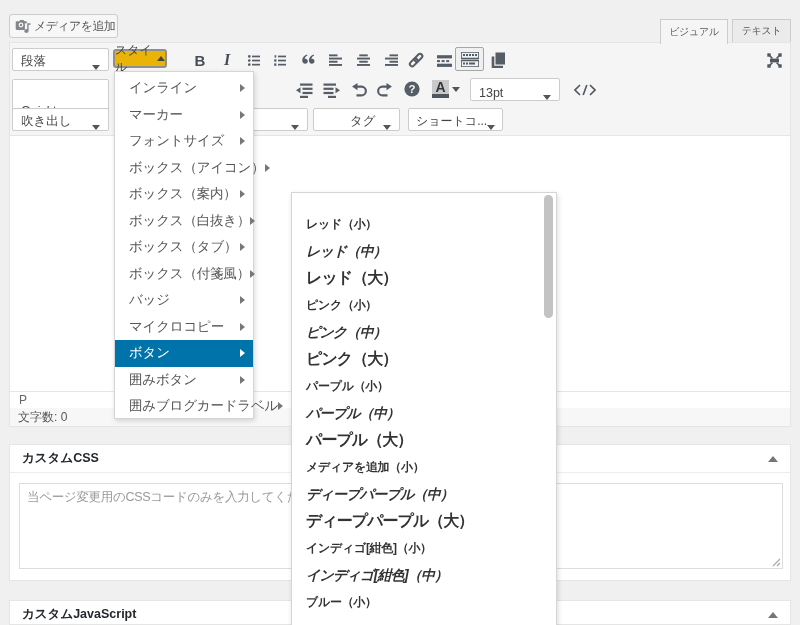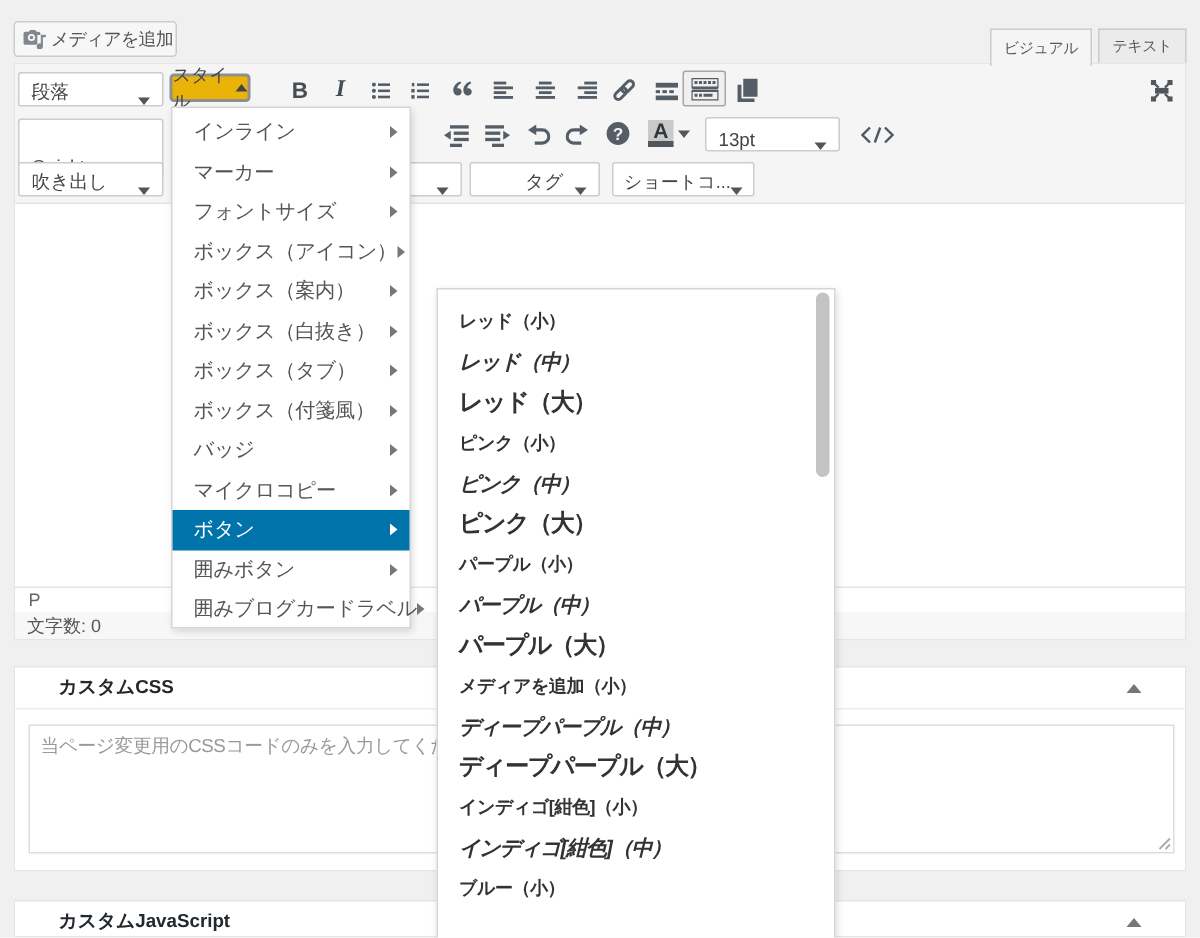--- a/index.html
+++ b/index.html
@@ -33,40 +33,40 @@
   .sel .arr { margin-left:auto; }
   .caret-d { width:0; height:0; border-left:4px solid transparent; border-right:4px solid transparent; border-top:5px solid #555; }
   .caret-u { width:0; height:0; border-left:4px solid transparent; border-right:4px solid transparent; border-bottom:5px solid #555; }
 
   .styledrop { left:113px; top:49px; width:54px; height:19px; background:#eab308; border:2px solid #8f8f8f; border-radius:3px;
     color:#444; font-size:12px; display:flex; align-items:center; justify-content:center; position:absolute; }
 
   .ibtn { position:absolute; width:28px; height:24px; display:flex; align-items:center; justify-content:center; color:#555d66; }
 
   
-  .menu { left:114px; top:71px; width:160px; height:348px; padding-top:3px; background:#fff; border:1px solid #d5d5d5;
+  .menu { left:114px; top:71px; width:140px; height:348px; padding-top:3px; background:#fff; border:1px solid #d5d5d5;
     box-shadow:1px 2px 5px rgba(0,0,0,0.15); z-index:10; }
   .mi { white-space:nowrap; height:26.5px; letter-spacing:-0.2px; display:flex; align-items:center; padding:0 8px 0 14px; color:#555; font-size:13.5px; position:relative; }
   .mi .sub { margin-left:auto; width:0; height:0; border-top:4px solid transparent; border-bottom:4px solid transparent; border-left:5px solid #777; }
   .mi.active { background:#0073aa; color:#fff; }
   .mi.active .sub { border-left-color:#fff; }
 
   .submenu { left:291px; top:192px; width:266px; height:434px; background:#fff; border:1px solid #d5d5d5;
-    border-bottom:none; box-shadow:1px 2px 5px rgba(0,0,0,0.15); z-index:9; padding-top:8px; }
+    border-bottom:none; box-shadow:1px 2px 5px rgba(0,0,0,0.15); z-index:9; padding-top:18px; }
   .si { white-space:nowrap; height:27px; display:flex; align-items:center; padding-left:14px; color:#333; font-weight:bold; }
   .si.s1 { font-size:12px; letter-spacing:-0.3px; }
   .si.s2 { font-size:14px; letter-spacing:-0.8px;font-style:italic; }
   .si.s3 { font-size:16px; letter-spacing:-1px; }
   .sbar { position:absolute; right:3px; top:2px; width:9px; height:123px; background:#c3c3c3; border-radius:5px; }
 
   
   .postbox { left:9px; width:782px; background:#fff; border:1px solid #e5e5e5; }
   .pb-css { top:444px; height:137px; }
   .pb-js { top:600px; height:25px; }
-  .pb-head { height:28px; display:flex; align-items:center; padding:0 29px; font-size:12.5px; font-weight:bold; color:#23282d; border-bottom:1px solid #eee; }
+  .pb-head { height:28px; display:flex; align-items:center; padding:0 12px; font-size:12.5px; font-weight:bold; color:#23282d; border-bottom:1px solid #eee; }
   .pb-toggle { margin-left:auto; width:0; height:0; border-left:5px solid transparent; border-right:5px solid transparent; border-bottom:6px solid #72777c; }
   .pb-ta { position:absolute; left:9px; top:38px; width:764px; height:86px; border:1px solid #ddd; background:#fff;
     color:#999; font-size:12.5px; letter-spacing:-0.3px; padding:5px 7px; }
 </style>
 </head>
 <body>
 
   <div class="abs addmedia">
     <svg width="16" height="14" viewBox="0 0 16 14">
       <path d="M1.8 2.2 h2.4 l0.9-1.2 h3.4 l0.9 1.2 h1.4 a1.1 1.1 0 0 1 1.1 1.1 v1 h-2 v6.6 h-8.1 a1.1 1.1 0 0 1 -1.1 -1.1 v-6.5 a1.1 1.1 0 0 1 1.1-1.1 z" fill="#82878c"></path>

